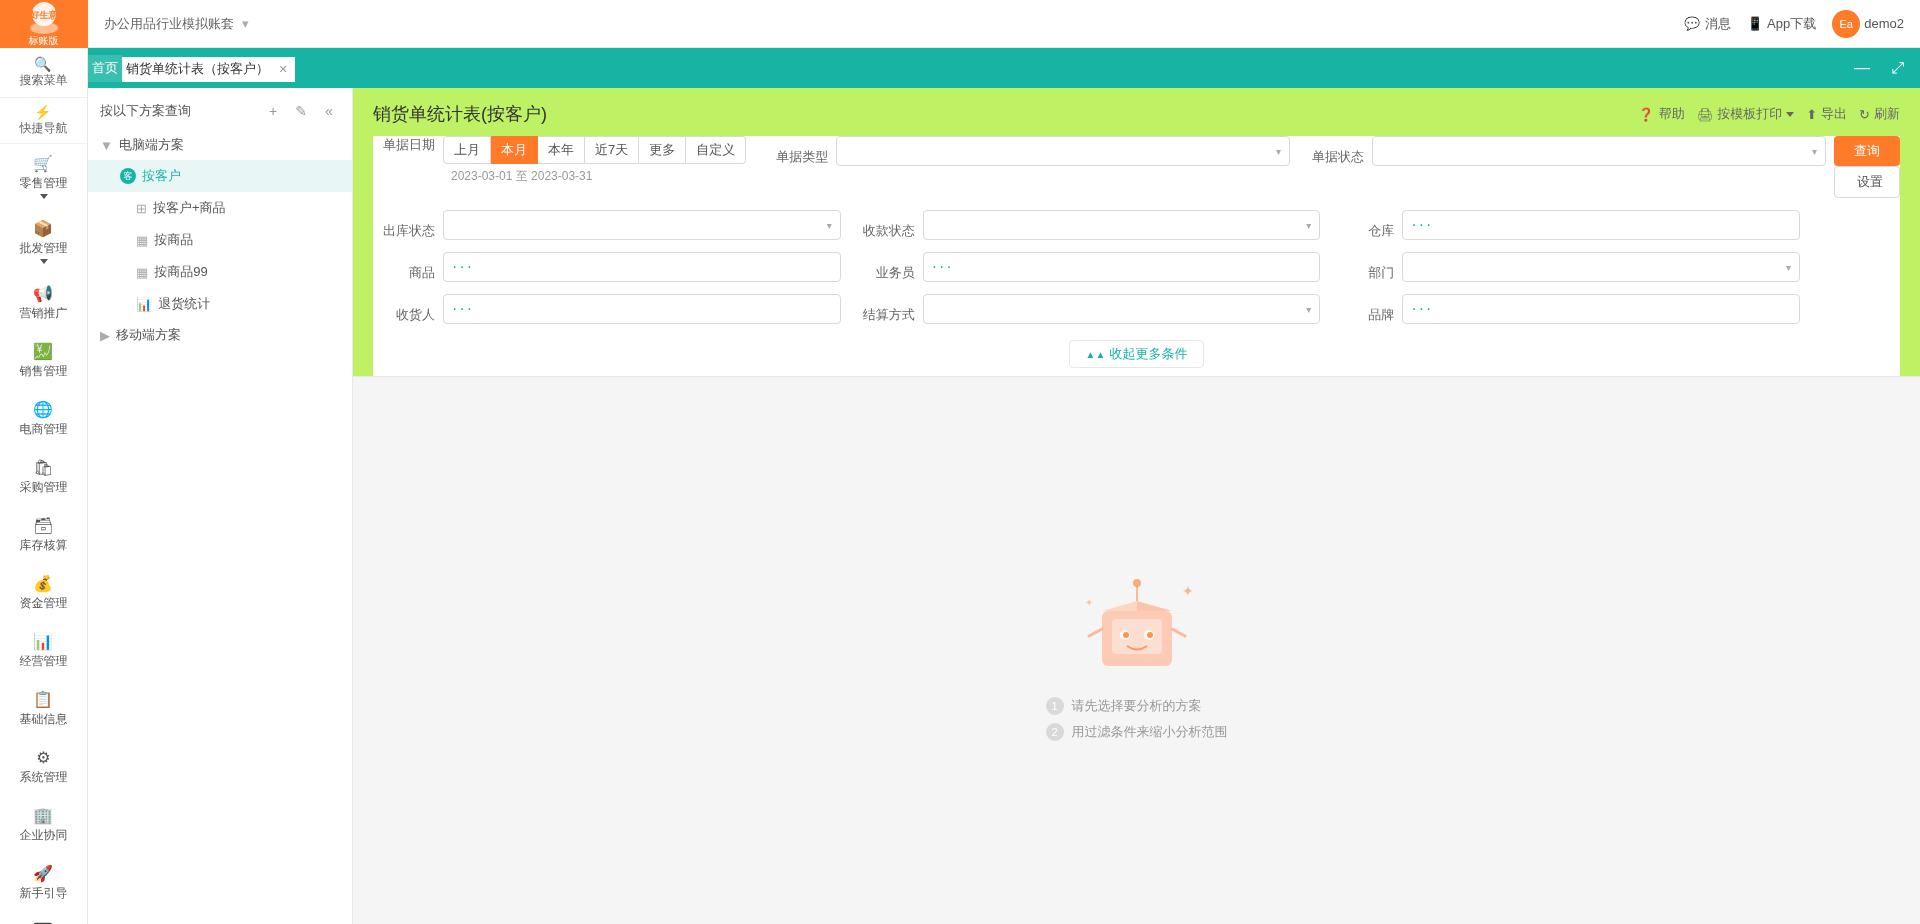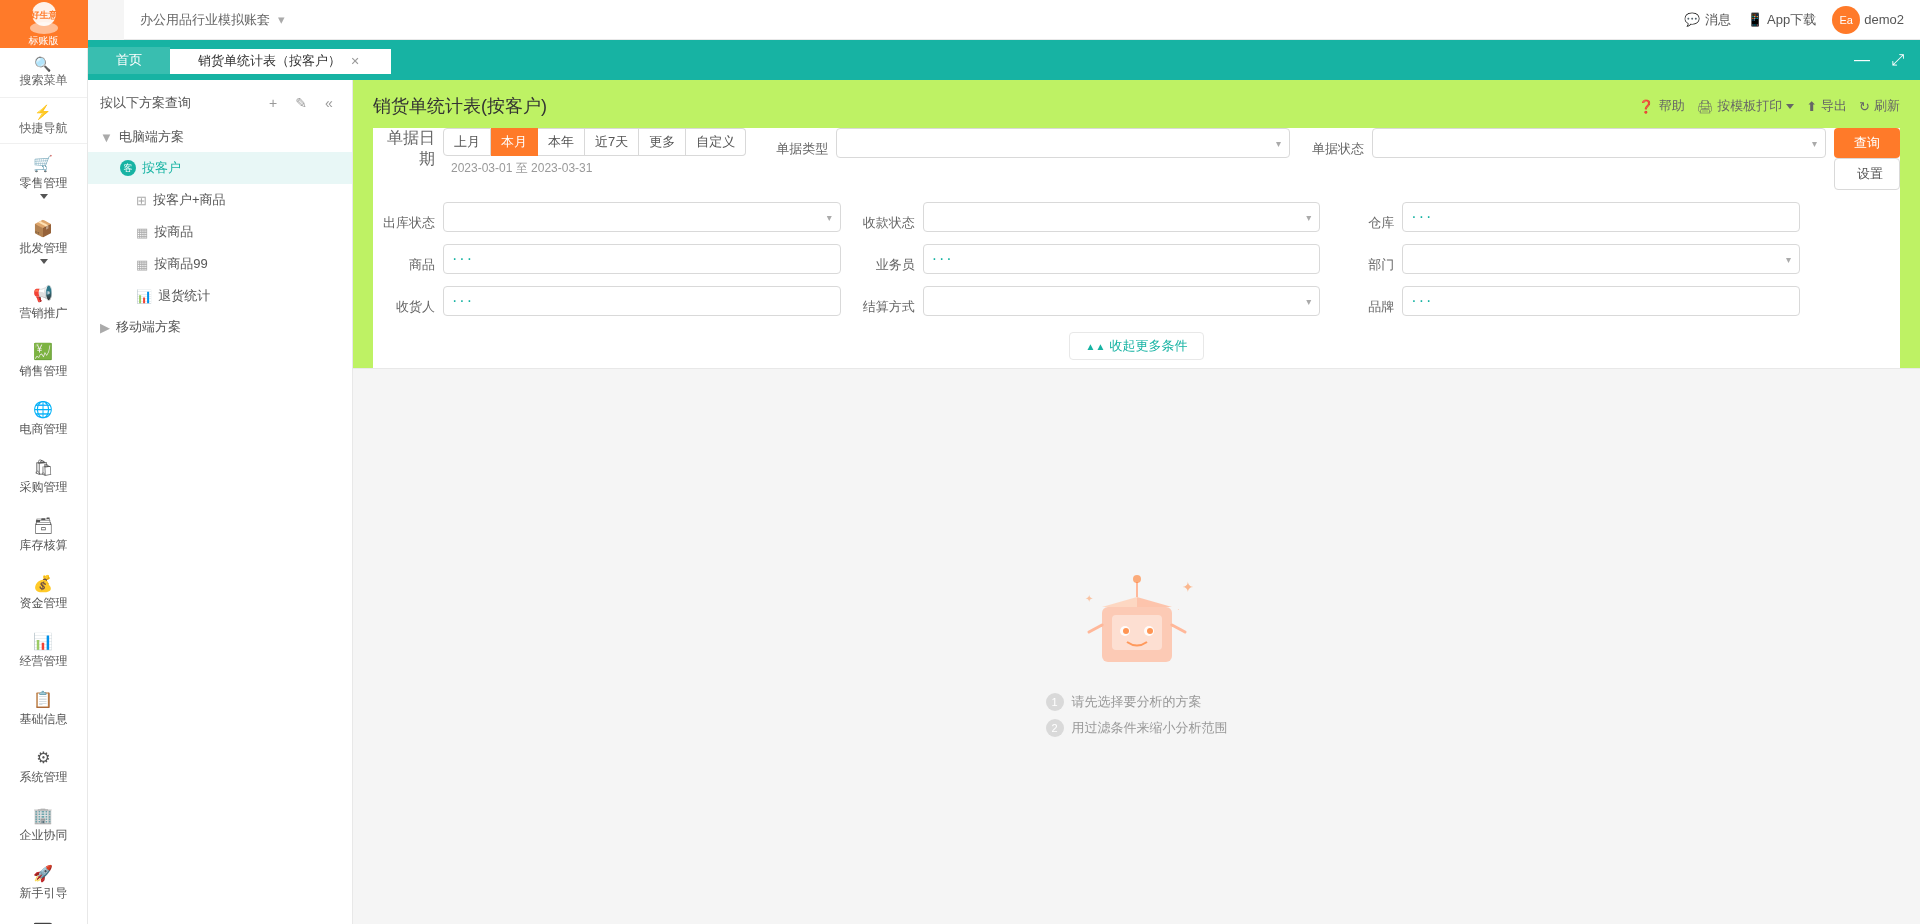--- a/index.html
+++ b/index.html
@@ -10,29 +10,29 @@
     .sidebar-logo { width: 88px; height: 56px; background: #ff7a29; display: flex; align-items: center; justify-content: center; flex-direction: column; }
     .sidebar-search { width: 100%; padding: 8px 0; text-align: center; color: #666; font-size: 12px; border-bottom: 1px solid #f0f0f0; cursor: pointer; }
     .sidebar-nav { width: 100%; padding: 6px 0; text-align: center; color: #666; font-size: 12px; border-bottom: 1px solid #f0f0f0; cursor: pointer; }
     .sidebar-item { width: 100%; padding: 10px 0; text-align: center; color: #555; font-size: 12px; cursor: pointer; display: flex; flex-direction: column; align-items: center; gap: 2px; }
     .sidebar-item .s-icon { font-size: 16px; }
 
     
     .main { flex: 1; display: flex; flex-direction: column; overflow: hidden; }
 
     
-    .top-header { height: 40px; background: #fff; border-bottom: 1px solid #e8e8e8; display: flex; align-items: center; padding: 0 16px; justify-content: space-between; margin-left: 36px; }
+    .top-header { height: 48px; background: #fff; border-bottom: 1px solid #e8e8e8; display: flex; align-items: center; padding: 0 16px; justify-content: space-between; }
     .top-header-left { display: flex; align-items: center; gap: 8px; color: #666; font-size: 13px; }
     .top-header-right { display: flex; align-items: center; gap: 16px; color: #555; font-size: 13px; }
     .top-header-right-item { display: flex; align-items: center; gap: 4px; cursor: pointer; }
     .avatar { width: 28px; height: 28px; border-radius: 50%; background: #ff7a29; display: flex; align-items: center; justify-content: center; color: white; font-size: 11px; }
 
     
     .tab-bar { height: 40px; background: #17b3a3; display: flex; align-items: center; padding: 0 0; }
-    .tab-item { height: 27px; padding: 0 28px; display: flex; align-items: center; gap: 6px; cursor: pointer; color: white; font-size: 13px; white-space: nowrap; }
+    .tab-item { height: 27px; padding: 0 4px; display: flex; align-items: center; gap: 6px; cursor: pointer; color: white; font-size: 13px; white-space: nowrap; }
     .tab-item.home { background: rgba(255,255,255,0.15); }
     .tab-item.active { background: #fff; color: #333; border-top: 2px solid #17b3a3; }
     .tab-close { width: 16px; height: 16px; display: flex; align-items: center; justify-content: center; border-radius: 50%; font-size: 11px; color: #999; cursor: pointer; }
     .tab-bar-actions { margin-left: auto; display: flex; align-items: center; gap: 8px; padding-right: 8px; }
     .tab-action-btn { color: white; cursor: pointer; font-size: 16px; width: 28px; height: 28px; display: flex; align-items: center; justify-content: center; }
 
     
     .content { flex: 1; display: flex; overflow: hidden; background: #f5f5f5; }
 
     
@@ -53,21 +53,21 @@
 
     
     .page-header { background: #bef264; padding: 14px 20px 0; border-bottom: 1px solid #e8e8e8; }
     .page-title-row { display: flex; align-items: center; justify-content: space-between; margin-bottom: 10px; }
     .page-title { font-size: 18px; font-weight: 500; color: #333; }
     .page-actions { display: flex; align-items: center; gap: 12px; }
     .page-action-item { display: flex; align-items: center; gap: 4px; color: #666; font-size: 13px; cursor: pointer; }
 
     
     .filter-area { background: #fff; padding: 12px 20px; }
-    .filter-label { width: 70px; color: #666; font-size: 16px; flex-shrink: 0; text-align: right; padding-right: 8px; }
+    .filter-label { width: 70px; color: #666; font-size: 13px; flex-shrink: 0; text-align: right; padding-right: 8px; }
     .filter-grid { display: grid; grid-template-columns: 1fr 1fr 1fr; gap: 12px; margin-bottom: 12px; }
     .filter-cell { display: flex; align-items: flex-end; }
     .filter-cell-label { width: 70px; color: #666; font-size: 13px; flex-shrink: 0; text-align: right; padding-right: 8px; }
     .filter-cell-input { flex: 1; border: 1px solid #d9d9d9; border-radius: 4px; height: 30px; padding: 0 8px; display: flex; align-items: center; justify-content: space-between; color: #999; font-size: 13px; cursor: pointer; background: #fff; }
     .filter-cell-input .dots { color: #17b3a3; font-size: 16px; letter-spacing: 2px; }
     .filter-cell-input .arrow { color: #aaa; font-size: 10px; }
 
     
     .date-filter { display: flex; align-items: center; gap: 0; }
     .date-btn { padding: 4px 10px; border: 1px solid #d9d9d9; cursor: pointer; font-size: 13px; color: #555; background: #fff; }

